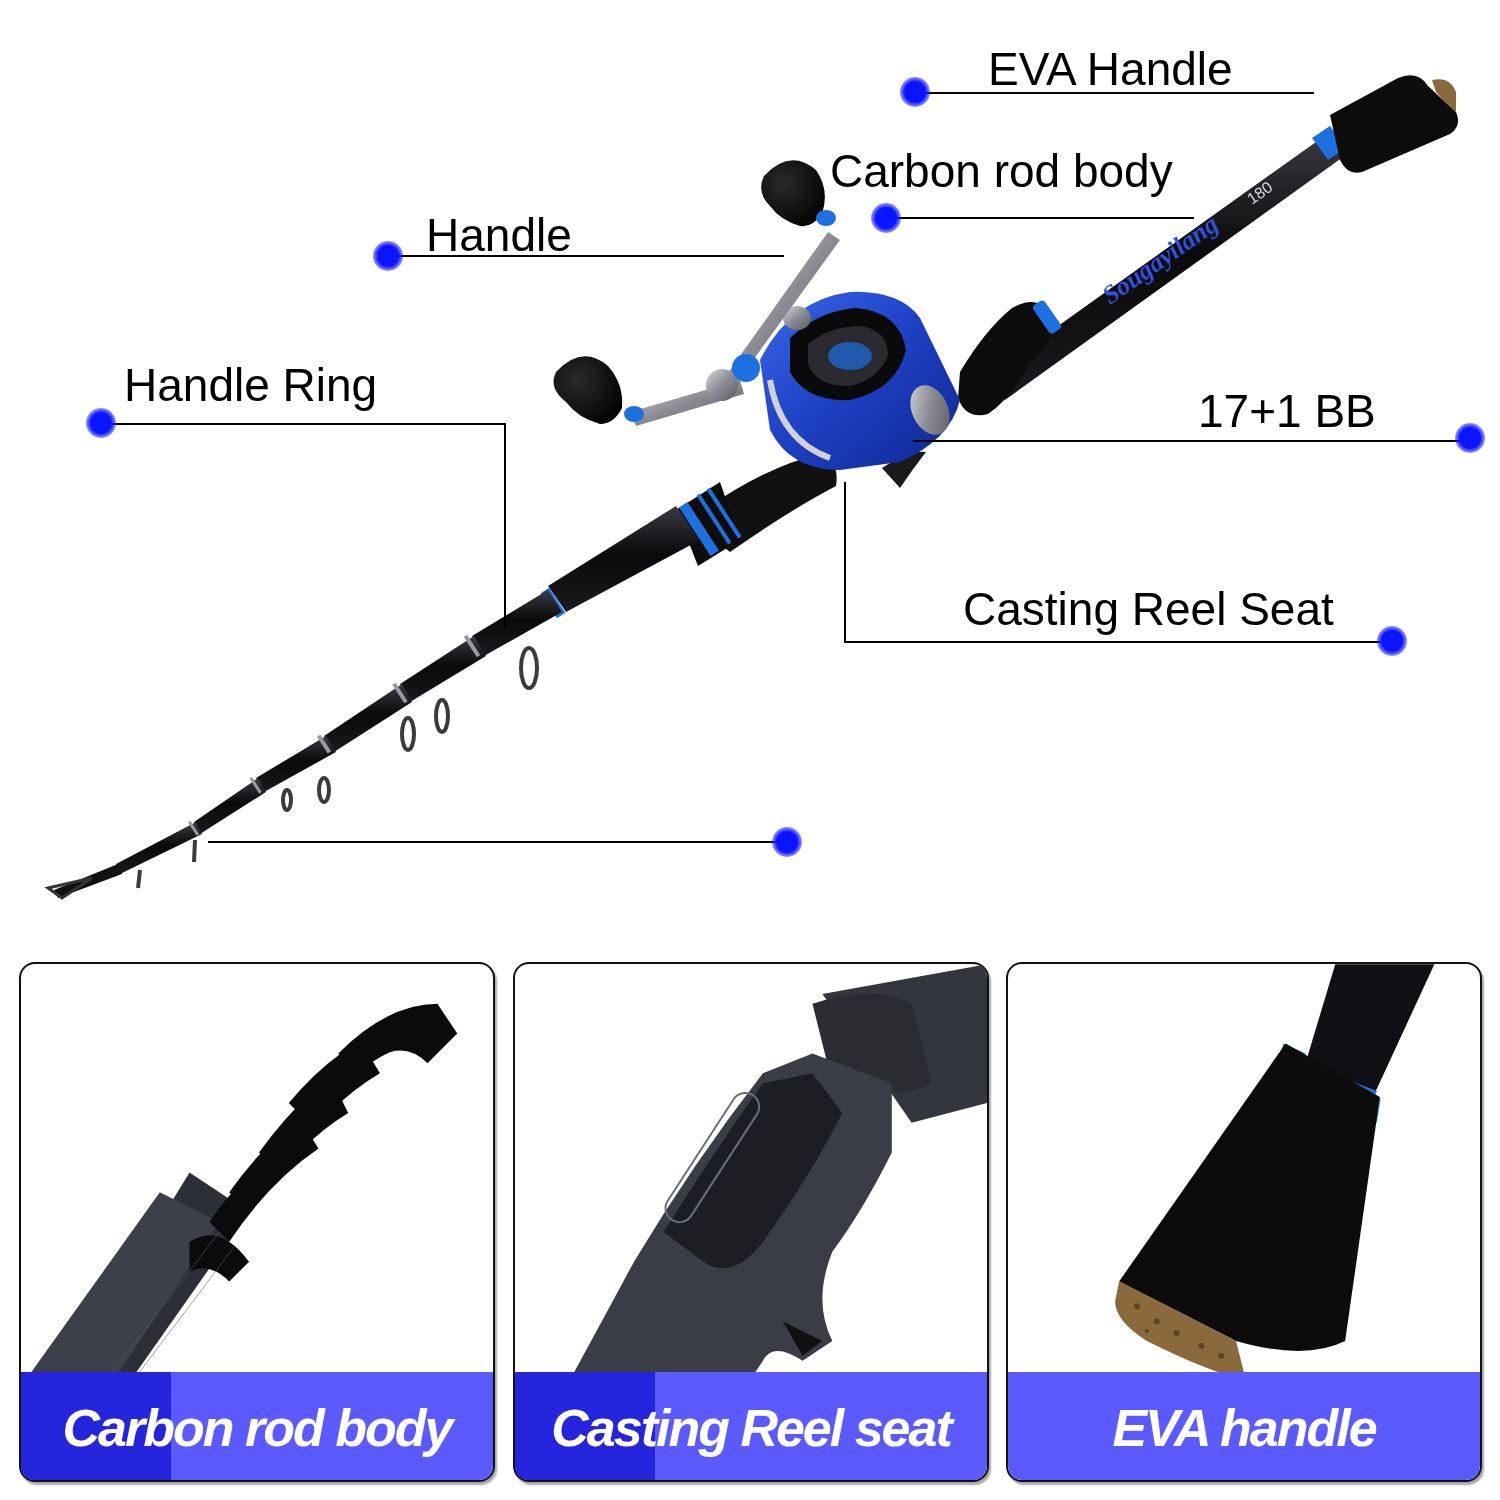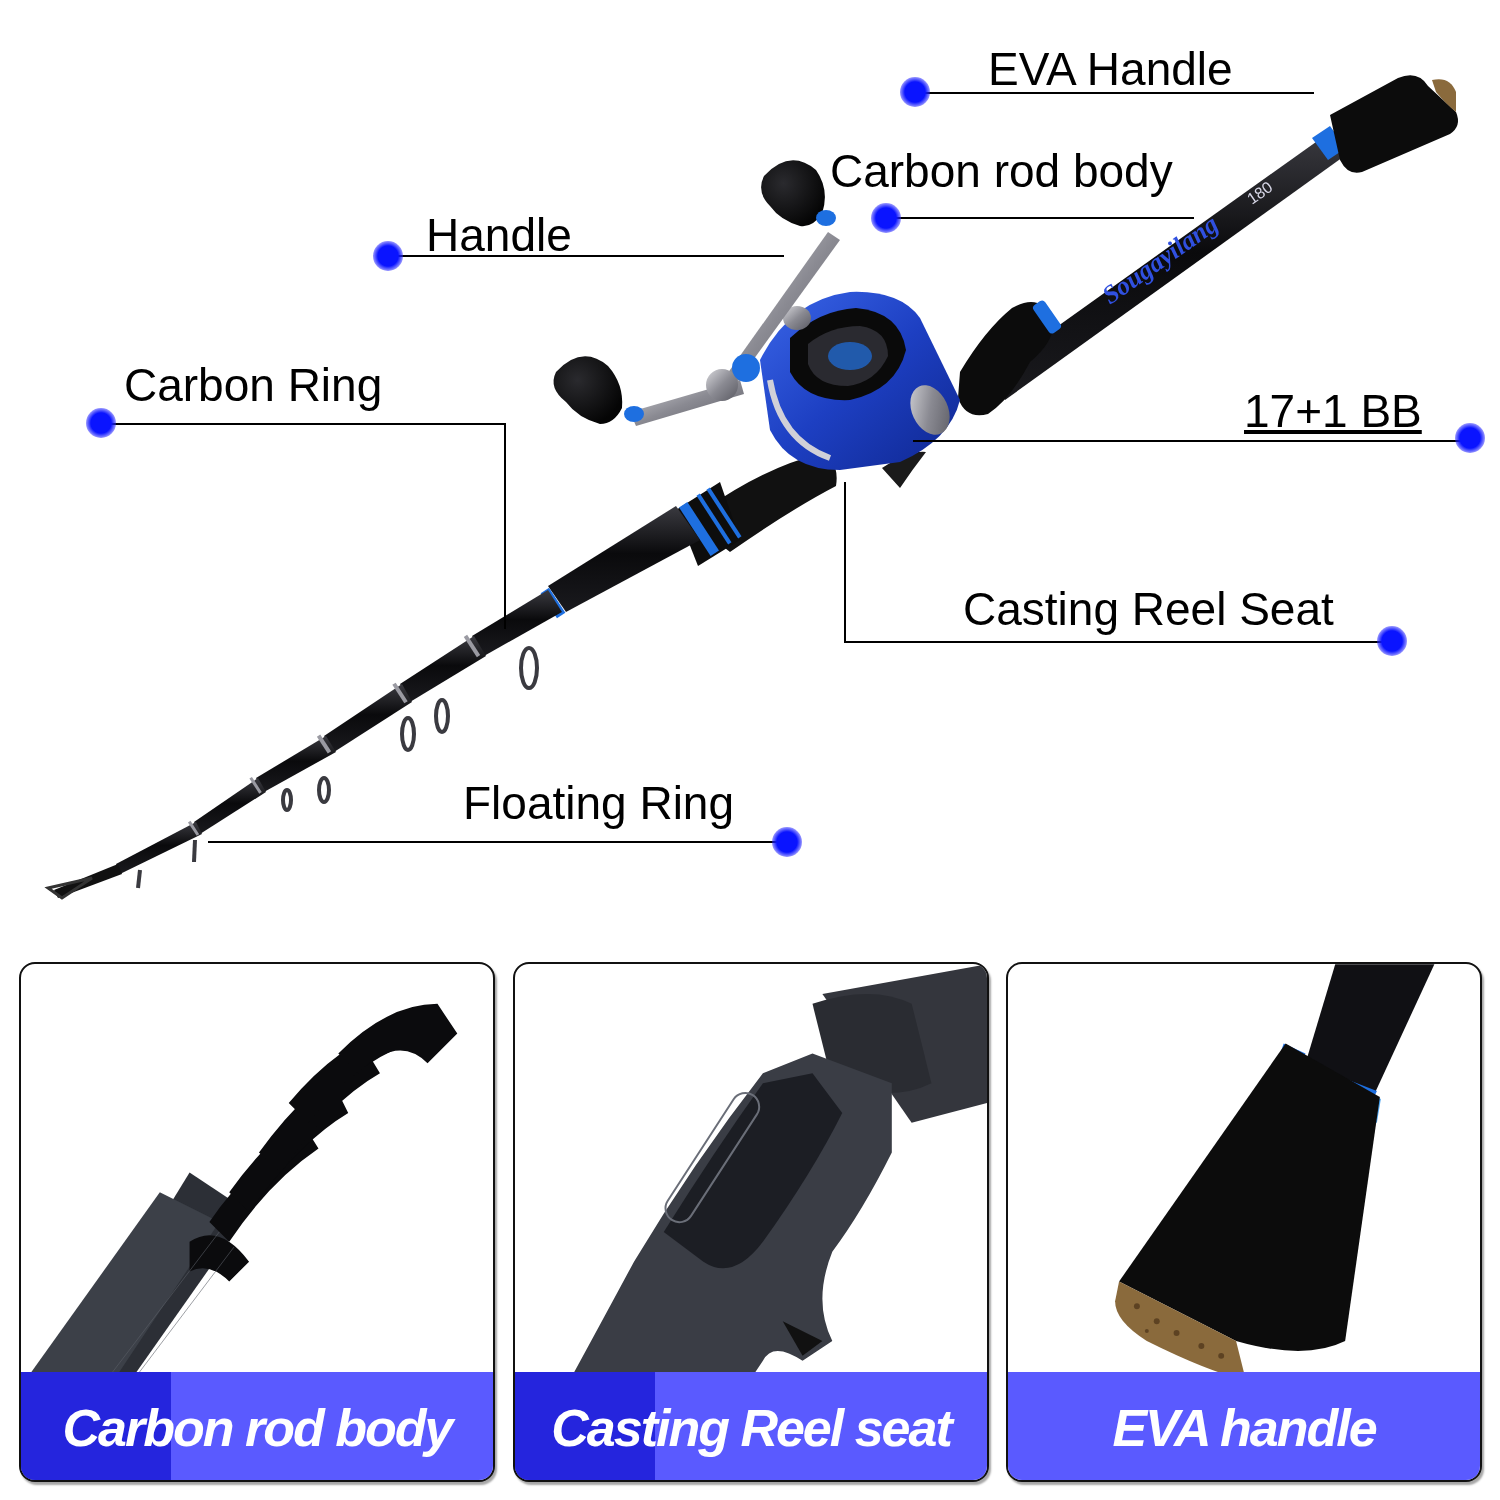--- a/index.html
+++ b/index.html
@@ -190,24 +190,23 @@
   <div class="dot" style="left:871px; top:203px;"></div>
   <div class="dot" style="left:373px; top:241px;"></div>
   <div class="dot" style="left:86px; top:408px;"></div>
   <div class="dot" style="left:1455px; top:423px;"></div>
   <div class="dot" style="left:1377px; top:626px;"></div>
   <div class="dot" style="left:772px; top:827px;"></div>
 
   <div class="callout-label" style="left:988px; top:46px;">EVA Handle</div>
   <div class="callout-label" style="left:830px; top:148px;">Carbon rod body</div>
   <div class="callout-label" style="left:426px; top:212px;">Handle</div>
-  <div class="callout-label" style="left:124px; top:362px;">Carbon Ring</div>
-  <div class="callout-label" style="left:1244px; top:388px;text-decoration:underline;">17+1 BB</div>
+  <div class="callout-label" style="left:124px; top:362px;">Handle Ring</div>
+  <div class="callout-label" style="left:1198px; top:388px;">17+1 BB</div>
   <div class="callout-label" style="left:963px; top:586px;">Casting Reel Seat</div>
-  <div class="callout-label" style="left:463px; top:780px;">Floating Ring</div>
 </div>
 
 <div class="cards">
 
   <div class="card" style="left:19px;">
     <svg viewBox="0 0 476 520">
       <path d="M-20,520 L40,520 L230,250 L170,210 Z" fill="#2c2f36"></path>
       <path d="M-10,440 L140,230 L200,260 L40,500 Z" fill="#3c4048"></path>
       <g fill="#0b0b0d">
         <path d="M190,260 Q230,200 290,170 L300,186 Q250,220 210,280 Z"></path>

